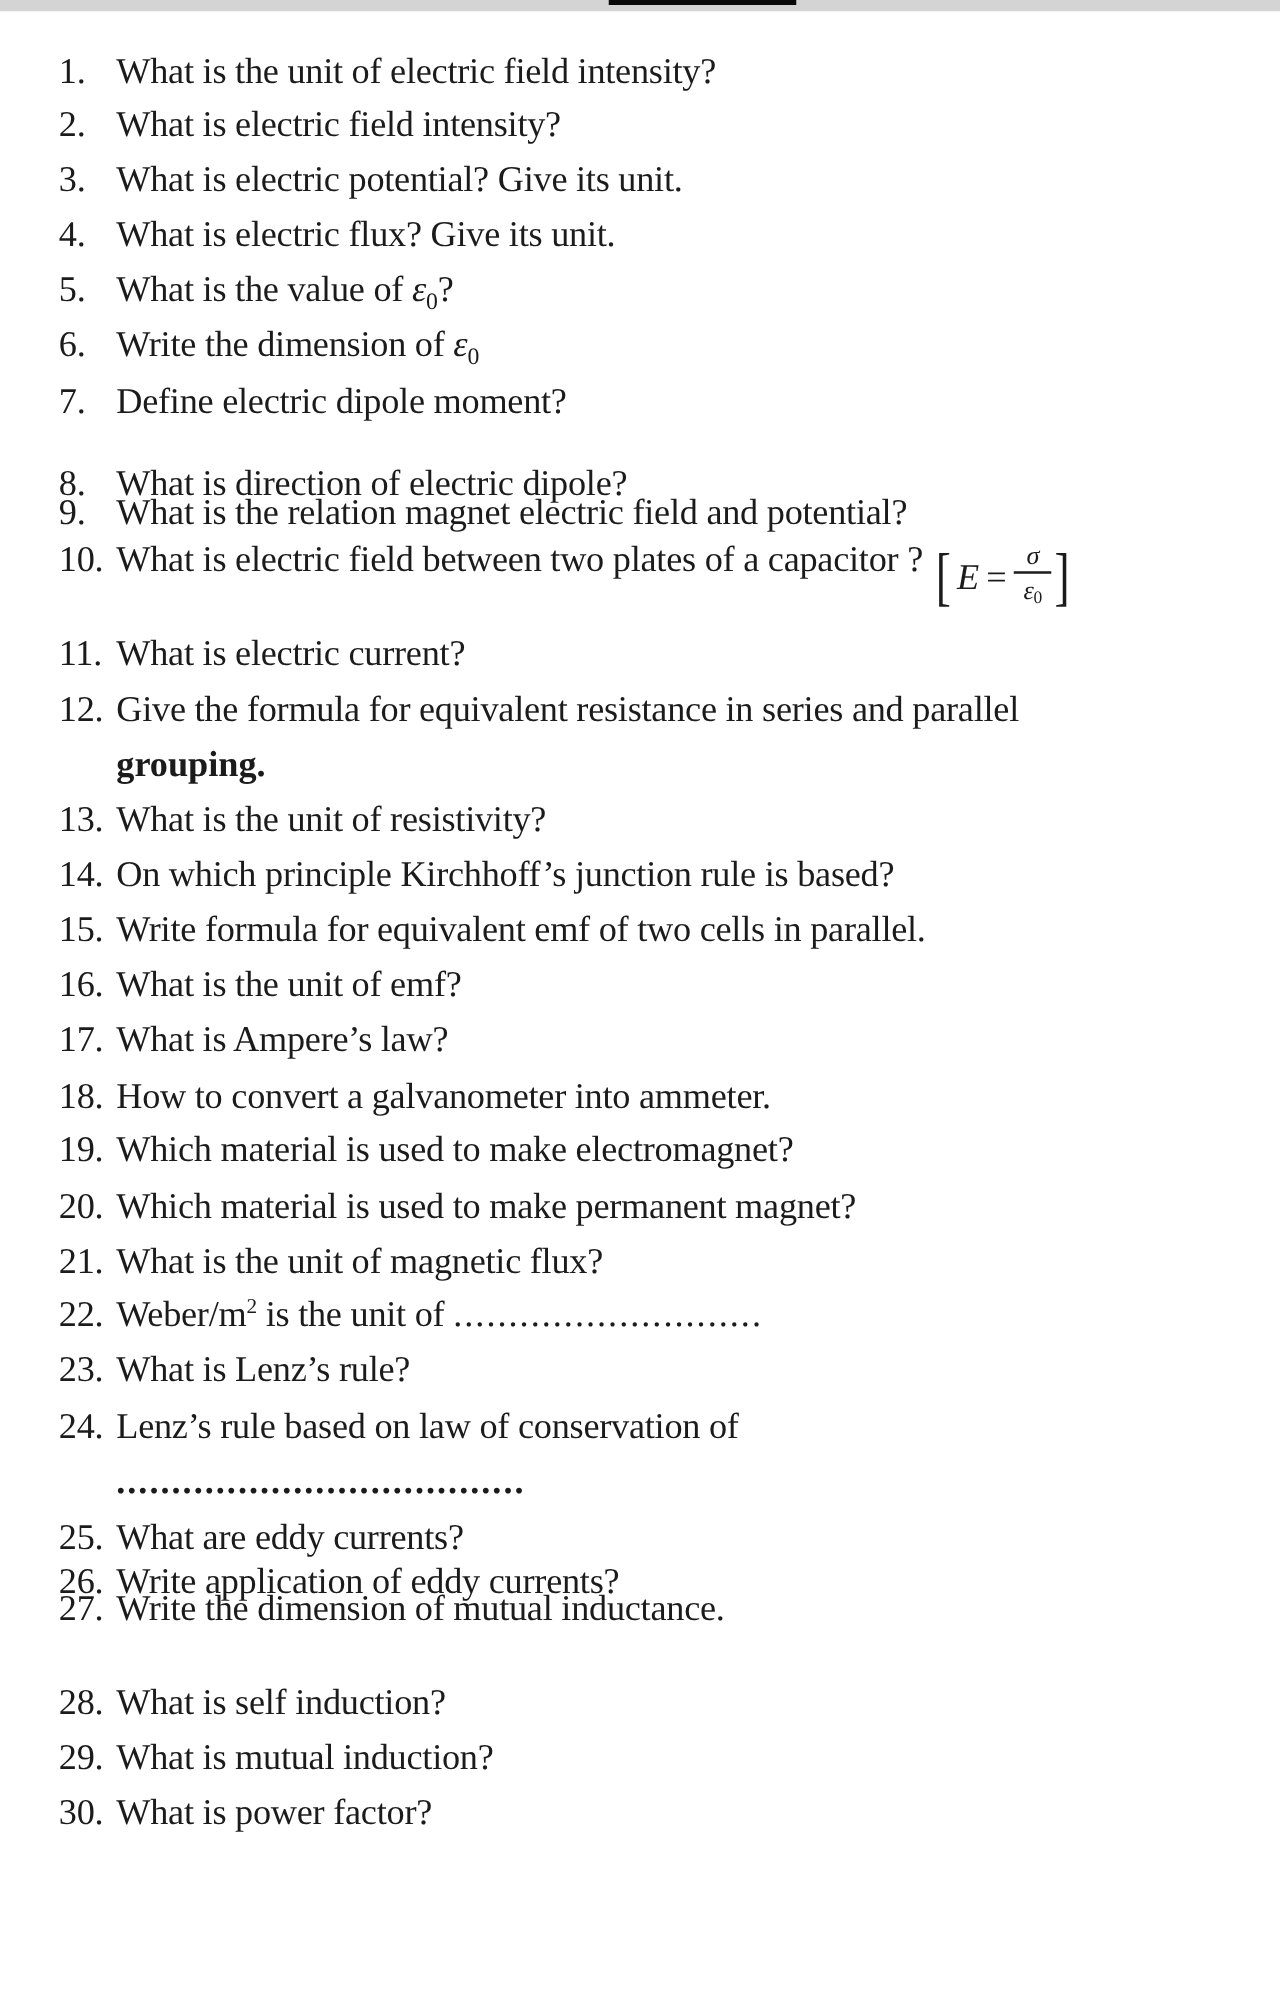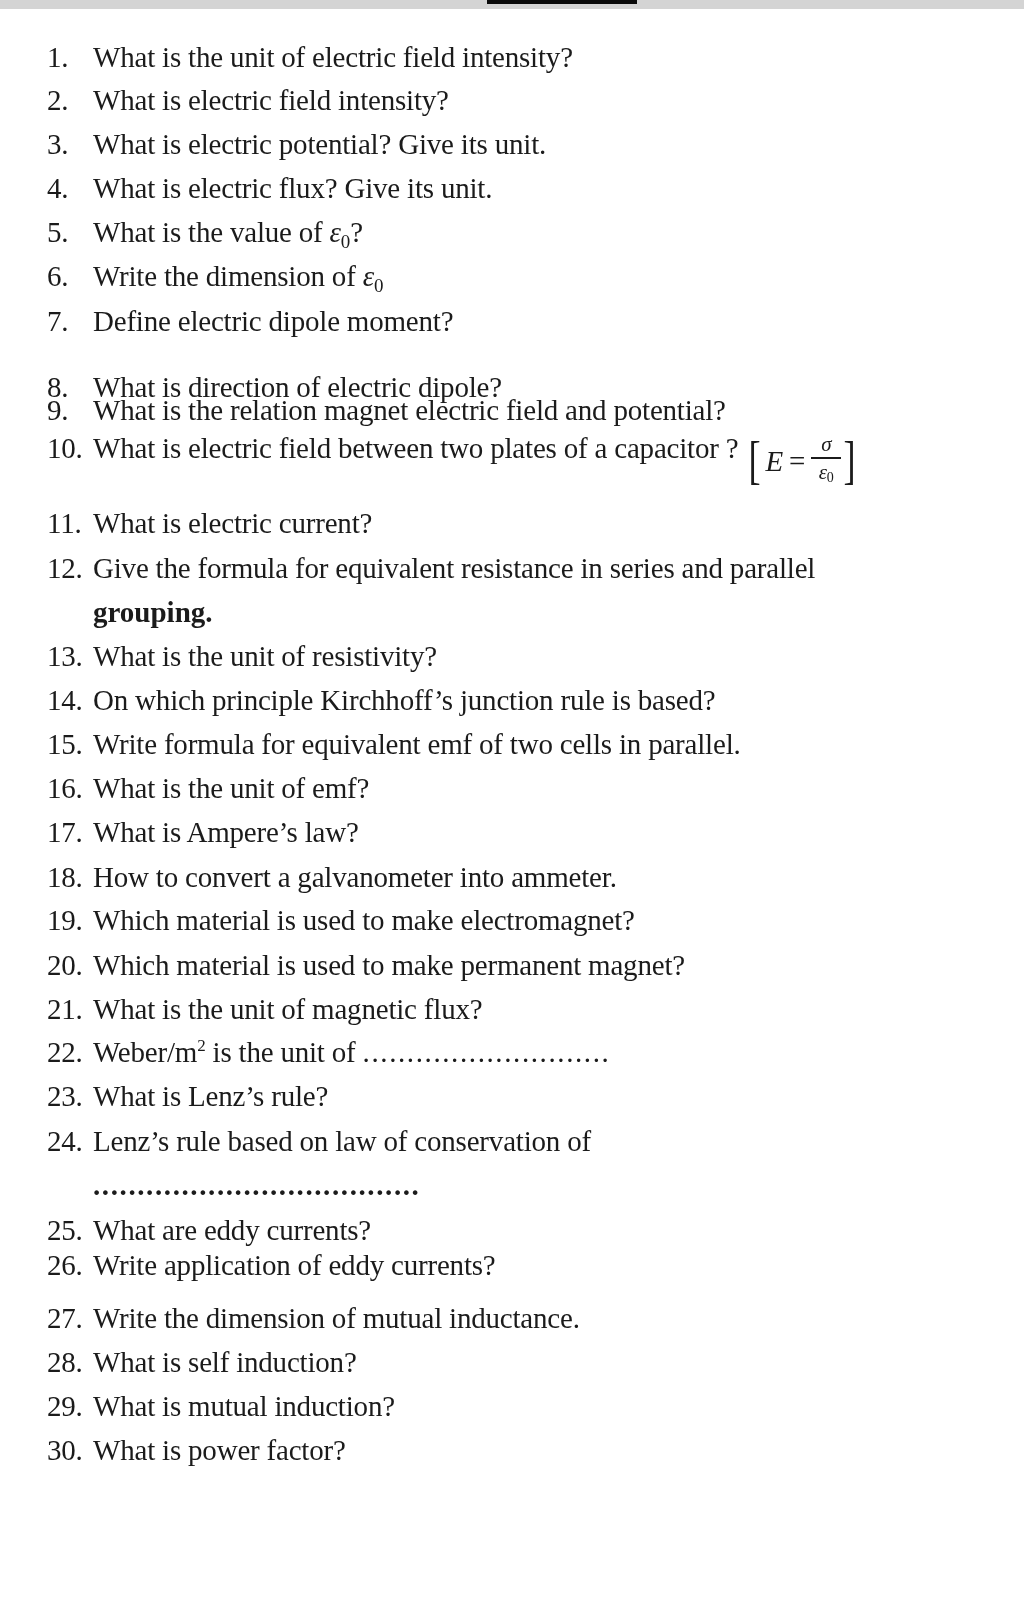--- a/index.html
+++ b/index.html
@@ -152,21 +152,21 @@
   <div class="cont dots" style="top:1168px">.....................................</div>
 
   <div class="q" style="top:1213px">
     <span class="num double">25.</span><span>What are eddy currents?</span>
   </div>
 
   <div class="q" style="top:1248px">
     <span class="num double">26.</span><span>Write application of eddy currents?</span>
   </div>
 
-  <div class="q" style="top:1301px">
+  <div class="q" style="top:1270px">
     <span class="num double">27.</span><span>Write the dimension of mutual inductance.</span>
   </div>
 
   <div class="q" style="top:1345px">
     <span class="num double">28.</span><span>What is self induction?</span>
   </div>
 
   <div class="q" style="top:1389px">
     <span class="num double">29.</span><span>What is mutual induction?</span>
   </div>

